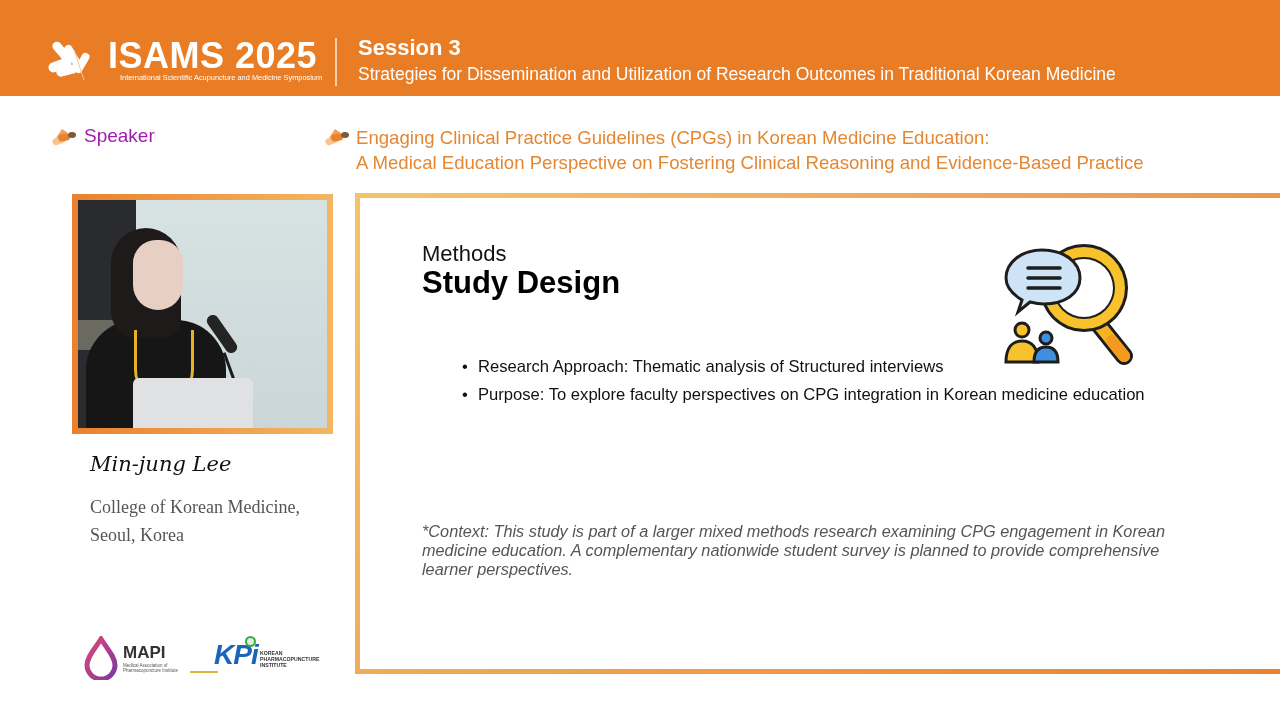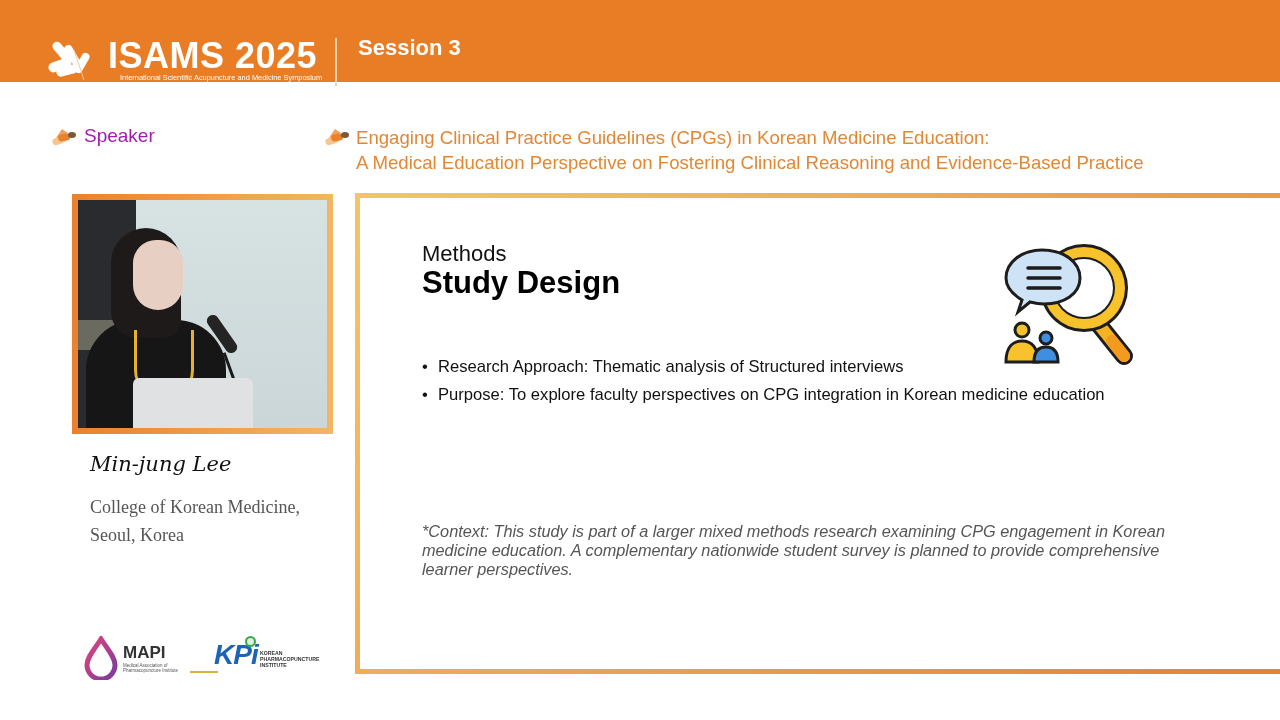--- a/index.html
+++ b/index.html
@@ -1,20 +1,20 @@
 <!DOCTYPE html>
 <html><head>
 <meta charset="utf-8">
 <style>
   * { box-sizing: border-box; margin: 0; padding: 0; }
   html, body { width: 1280px; height: 720px; overflow: hidden; background: #ffffff; }
   body { position: relative; font-family: "Liberation Sans", sans-serif; }
 
   .header {
-    position: absolute; left: 0; top: 0; width: 1280px; height: 82px;
+    position: absolute; left: 0; top: 0; width: 1280px; height: 96px;
     background: #e97d26;
   }
   .logo-icon { position: absolute; left: 44px; top: 38px; width: 62px; height: 44px; }
   .logo-title {
     position: absolute; left: 108px; top: 38px;
     color: #ffffff; font-weight: bold; font-size: 36px; letter-spacing: 0.5px; line-height: 36px;
   }
   .logo-sub {
     position: absolute; left: 109px; top: 74px;
     color: #ffffff; font-size: 7.4px; line-height: 8px; white-space: nowrap; padding-left: 11px;
@@ -84,21 +84,21 @@
     position: absolute; left: 355px; top: 193px; width: 964px; height: 481px;
     background: linear-gradient(135deg, #f4c468 0%, #eea151 50%, #e97f2d 100%);
     padding: 5px;
   }
   .slide { width: 100%; height: 100%; background: #ffffff; position: relative; }
 
   .slide-kicker { position: absolute; left: 62px; top: 43px; font-size: 22px; color: #111; line-height: 26px; }
   .slide-title { position: absolute; left: 62px; top: 67px; font-size: 31px; font-weight: bold; color: #000; line-height: 36px; }
   .section-head { position: absolute; left: 62px; top: 130px; font-size: 16.5px; font-weight: bold; color: #4e5660; line-height: 20px; }
   .bullets { position: absolute; left: 62px; top: 155px; list-style: none; }
-  .bullets li { font-size: 16.6px; color: #111; line-height: 28px; white-space: nowrap; }
+  .bullets li { font-size: 16.6px; color: #111; line-height: 28px; white-space: nowrap; margin-left: 40px; }
   .bullets li .dot { display: inline-block; width: 16px; }
   .context {
     position: absolute; left: 62px; top: 324px; width: 760px;
     font-size: 16.3px; font-style: italic; color: #555555; line-height: 19px;
   }
   .study-icon { position: absolute; left: 640px; top: 36px; width: 140px; height: 136px; }
 </style>
 </head>
 <body>
 
@@ -110,20 +110,21 @@
       <rect x="4" y="22" width="24" height="10" rx="5" transform="rotate(-20 16 27)"></rect>
       <rect x="12" y="28" width="22" height="9" rx="4.5" transform="rotate(-15 23 32)"></rect>
       <rect x="34" y="14" width="8" height="22" rx="4" transform="rotate(30 38 25)"></rect>
     </g>
     <path d="M30 12 L40 42" stroke="#f5c79a" stroke-width="1" fill="none"></path>
   </svg>
   <div class="logo-title">ISAMS 2025</div>
   <div class="logo-sub">International Scientific Acupuncture and Medicine Symposium</div>
   <div class="header-divider"></div>
   <div class="session-label">Session 3</div>
+  <div class="session-title">Strategies for Dissemination and Utilization of Research Outcomes in Traditional Korean Medicine</div>
 </div>
 
 <svg class="bee" style="left:50px; top:125px;" viewBox="0 0 28 22">
   <path d="M4 16 L12 4 L18 8 Z" fill="#f3a05a"></path>
   <rect x="2" y="12" width="14" height="7" rx="3.5" fill="#f7c48d" transform="rotate(-20 9 15)"></rect>
   <rect x="8" y="9" width="12" height="7" rx="3.5" fill="#e9822f" transform="rotate(-10 14 12)"></rect>
   <ellipse cx="22" cy="10" rx="4" ry="3" fill="#7a5a3a"></ellipse>
 </svg>
 <div class="speaker-label">Speaker</div>
 

